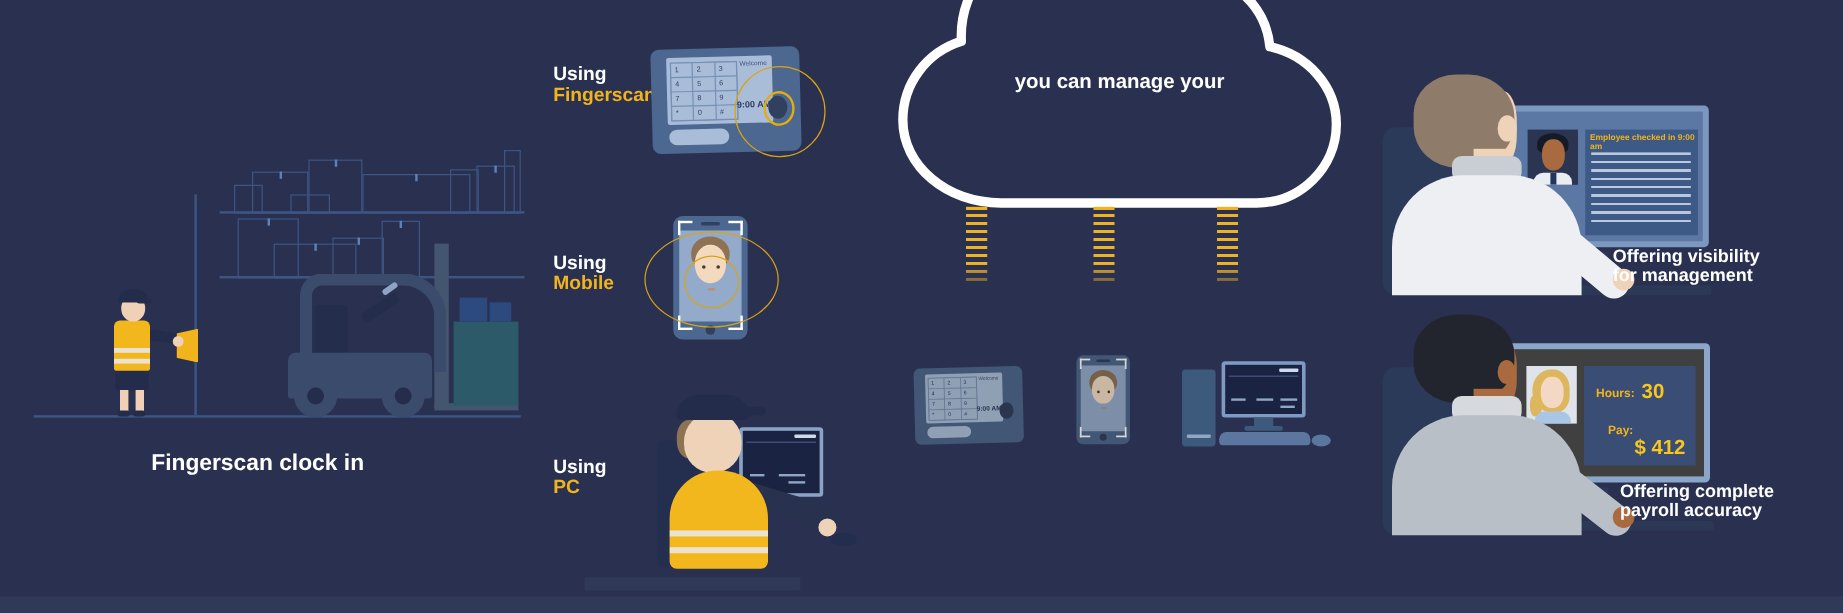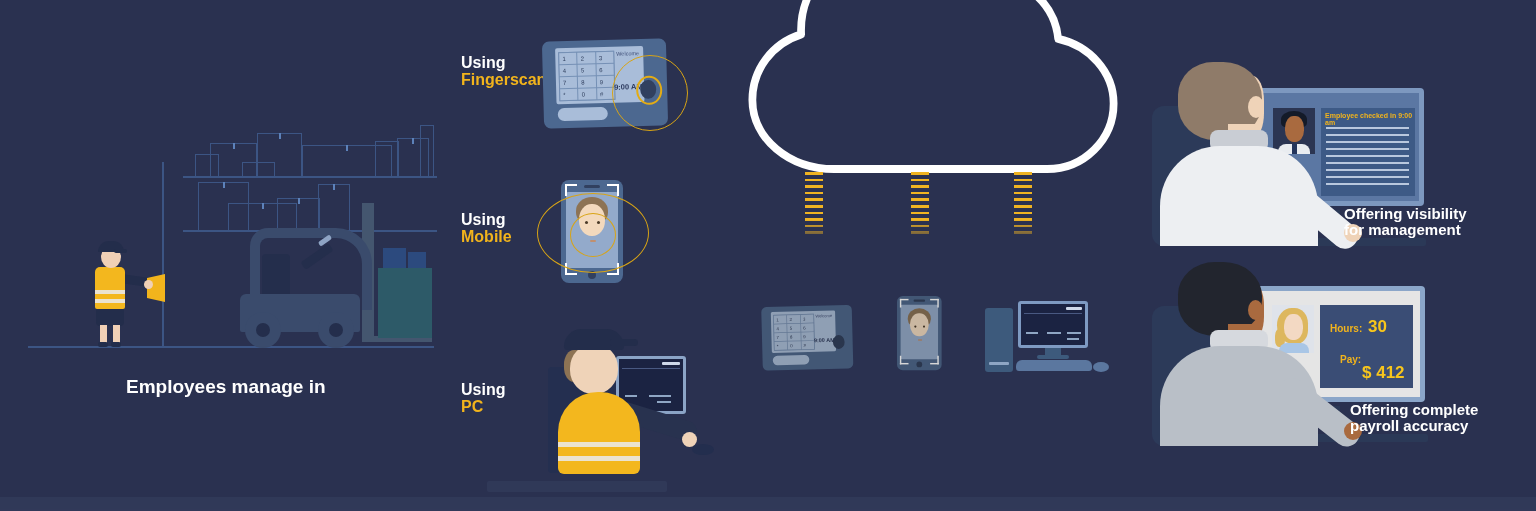--- a/index.html
+++ b/index.html
@@ -120,21 +120,21 @@
       <div class="a" style="left:111px;top:342px;width:10px;height:5px;background:#232d4b;border-radius:2px;"></div>
       <div class="a" style="left:95px;top:267px;width:30px;height:42px;background:#f3b71e;border-radius:5px 5px 2px 2px;overflow:hidden;">
         <div class="a" style="left:0;top:23px;width:100%;height:4px;background:#ebe3d0;"></div>
         <div class="a" style="left:0;top:32px;width:100%;height:4px;background:#ebe3d0;"></div>
       </div>
       <div class="a" style="left:101px;top:246px;width:20px;height:22px;background:#f0d0b6;border-radius:50%;"></div>
       <div class="a" style="left:98px;top:241px;width:26px;height:11px;background:#232d4b;border-radius:12px 12px 0 0;"></div>
       <div class="a" style="left:114px;top:249px;width:13px;height:4px;background:#232d4b;border-radius:2px;"></div>
     </div>
 
-    <div class="caption-w" style="left:126px;top:376px;font-size:19px;">Employees manage in</div>
+    <div class="caption-w" style="left:126px;top:376px;font-size:19px;">Fingerscan clock in</div>
   </div>
 
   <div class="lbl" style="left:461px;top:54px;">
     <span class="pre">Using</span>
     <span class="nm">Fingerscan</span>
   </div>
   <div class="lbl" style="left:461px;top:211px;">
     <span class="pre">Using</span>
     <span class="nm">Mobile</span>
   </div>
@@ -213,20 +213,21 @@
     <div class="a" style="left:558px;top:392px;width:82px;height:82px;background:#f3b71e;border-radius:40px 40px 6px 6px;overflow:hidden;">
       <div class="a" style="left:0;top:50px;width:100%;height:5px;background:#ebe3d0;"></div>
       <div class="a" style="left:0;top:64px;width:100%;height:5px;background:#ebe3d0;"></div>
     </div>
   </div>
 
   <svg class="a" style="left:728px;top:-55px;" width="410" height="232" viewBox="0 0 370 205" preserveAspectRatio="none">
     <path d="M 96 198 C 55 198 22 171 22 137 C 22 110 40 87 66 79 C 64 36 98 4 140 4 C 168 4 192 18 204 41 C 214 34 226 30 239 30 C 270 30 295 53 298 83 C 326 89 348 112 348 140 C 348 172 321 198 288 198 Z" fill="#2a3150" stroke="#ffffff" stroke-width="7" stroke-linejoin="round"></path>
   </svg>
   <div class="a" style="left:783px;top:57px;width:300px;text-align:center;color:#ffffff;font-size:17px;font-weight:600;line-height:22px;">
+    <div>you can manage your</div>
   </div>
 
   <div class="stream" style="left:805px;"></div>
   <div class="stream" style="left:911px;"></div>
   <div class="stream" style="left:1014px;"></div>
 
 
   <div class="a" style="left:762px;top:306px;">
     <div class="terminal dim" style="transform:scale(0.73);transform-origin:0 0;">
       <div class="t-body">
@@ -322,21 +323,21 @@
     <div class="a" style="left:1344px;top:224px;width:18px;height:18px;background:#efd3b8;border-radius:50%;"></div>
     <div class="caption-w" style="left:1344px;top:206px;font-size:15px;font-weight:700;line-height:16px;">
       <div>Offering visibility</div>
       <div>for management</div>
     </div>
   </div>
 
   <div>
     <div class="a" style="left:1152px;top:306px;width:148px;height:140px;background:#2c3a59;border-radius:12px;"></div>
     <div class="a" style="left:1253px;top:286px;width:172px;height:116px;background:#8ba6c9;border-radius:4px;">
-      <div class="a" style="left:5px;top:5px;width:162px;height:106px;background:#e5e5e5;">
+      <div class="a" style="left:5px;top:5px;width:162px;height:106px;background:#404040;">
         <div class="a" style="left:14px;top:14px;width:42px;height:48px;background:#dfe3ea;overflow:hidden;">
           <div class="a" style="left:5px;top:3px;width:31px;height:36px;background:#ddb75e;border-radius:50% 45% 40% 55%;"></div>
           <div class="a" style="left:3px;top:24px;width:10px;height:18px;background:#ddb75e;border-radius:40%;"></div>
           <div class="a" style="left:12px;top:9px;width:19px;height:26px;background:#f3d9c3;border-radius:45%;"></div>
           <div class="a" style="left:7px;top:38px;width:30px;height:10px;background:#a9c6e6;border-radius:8px 8px 0 0;"></div>
         </div>
         <div class="a" style="left:62px;top:14px;width:93px;height:83px;background:#3a4d75;">
           <div class="a" style="left:10px;top:18px;font-size:10px;font-weight:700;color:#f2b41c;">Hours:</div>
           <div class="a" style="left:48px;top:12px;font-size:17px;font-weight:700;color:#f8c61c;">30</div>
           <div class="a" style="left:20px;top:49px;font-size:10px;font-weight:700;color:#f2b41c;">Pay:</div>

